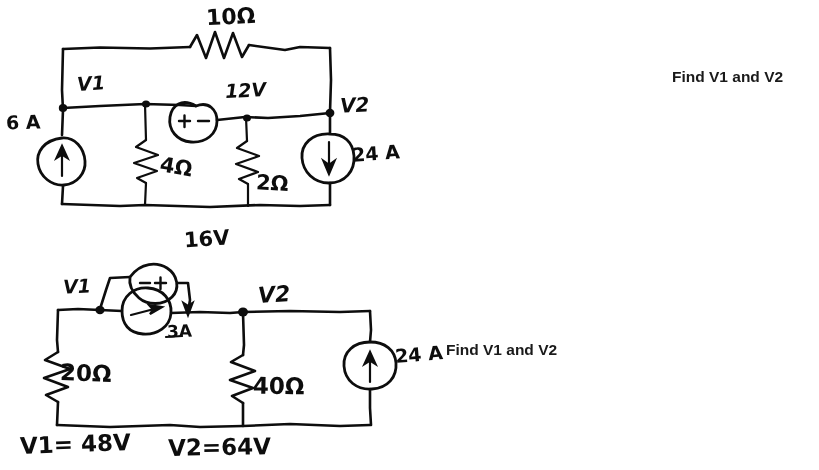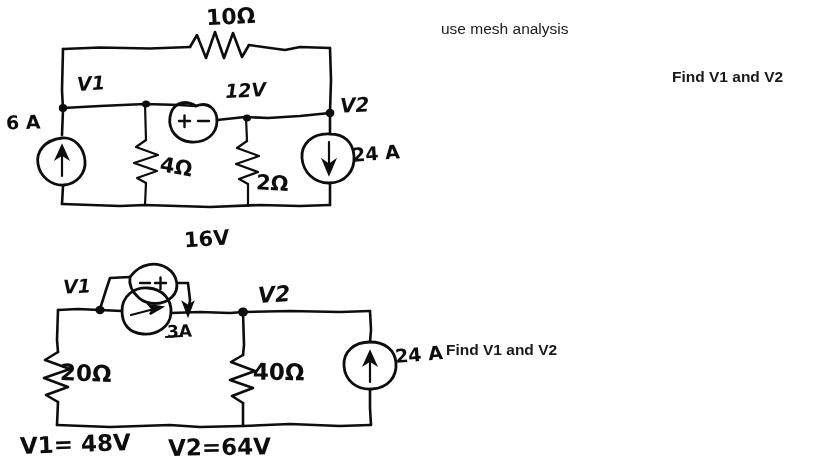--- a/index.html
+++ b/index.html
@@ -197,25 +197,24 @@
   <div class="hand" style="left:63px; top:275px; font-size:19px; font-style:italic; transform:rotate(-3deg);">V1</div>
 
   <div class="hand" style="left:258px; top:282px; font-size:22px; font-style:italic; transform:rotate(-4deg);">V2</div>
 
   <div class="hand" style="left:167px; top:321px; font-size:17px; transform:rotate(-2deg);">3A</div>
 
   <div class="hand" style="left:395px; top:343px; font-size:19px; transform:rotate(-5deg);">24 A</div>
 
   <div class="hand" style="left:60px; top:360px; font-size:23px; transform:rotate(2deg);">20Ω</div>
 
-  <div class="hand" style="left:253px; top:359px; font-size:23px; transform:rotate(1deg);">40Ω</div>
+  <div class="hand" style="left:253px; top:373px; font-size:23px; transform:rotate(1deg);">40Ω</div>
 
   <div class="hand" style="left:20px; top:431px; font-size:23px; transform:rotate(-2deg);">V1= 48V</div>
 
   <div class="hand" style="left:168px; top:434px; font-size:23px; transform:rotate(-1deg);">V2=64V</div>
 
-  <div class="typed" style="left:441px; top:20px;">use mesh analysis</div>
 
   <div class="typed" style="left:672px; top:68px; font-weight:600;">Find V1 and V2</div>
 
   <div class="typed" style="left:446px; top:341px; font-weight:600;">Find V1 and V2</div>
 
 </div>
 
 </body></html>

